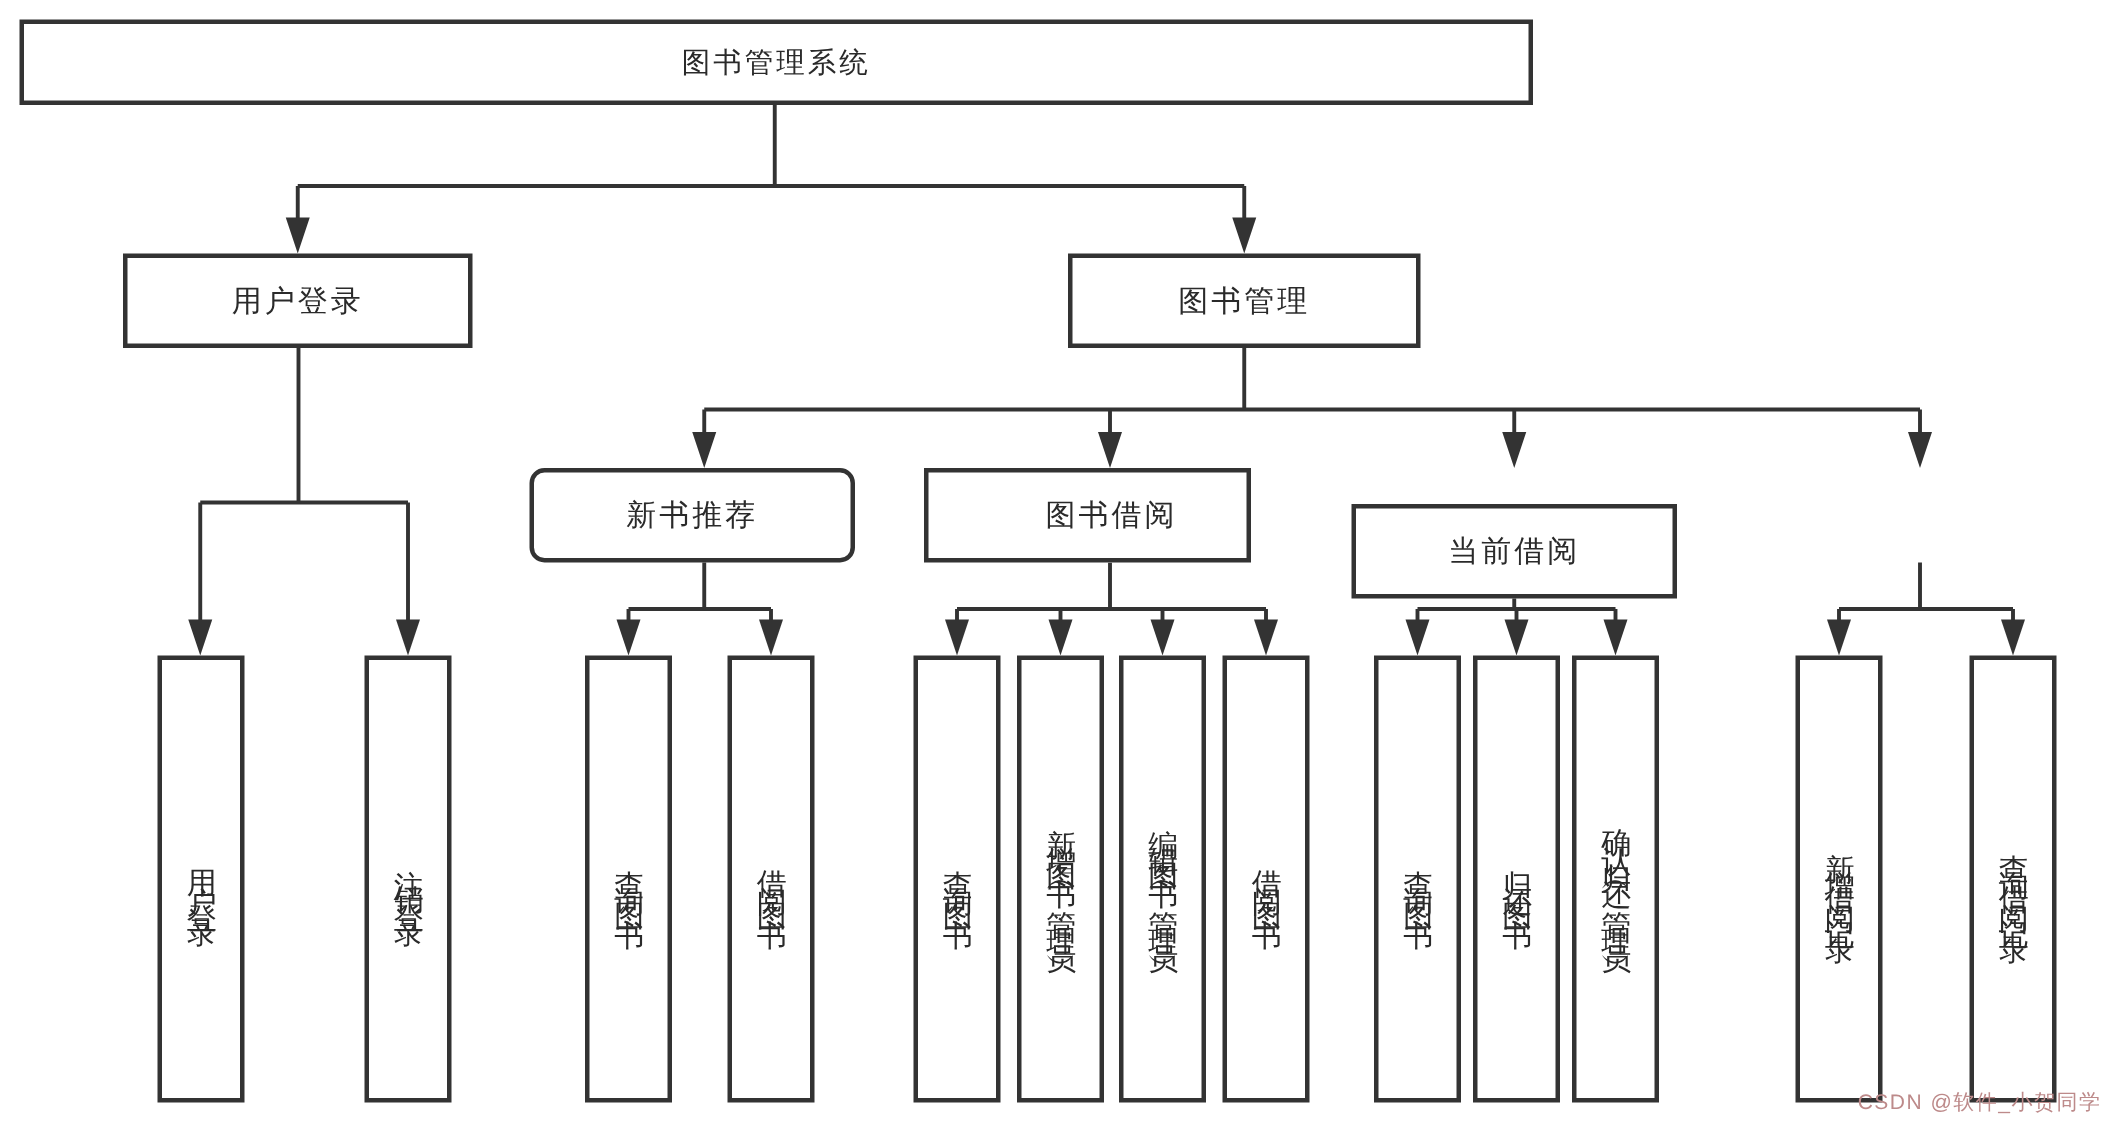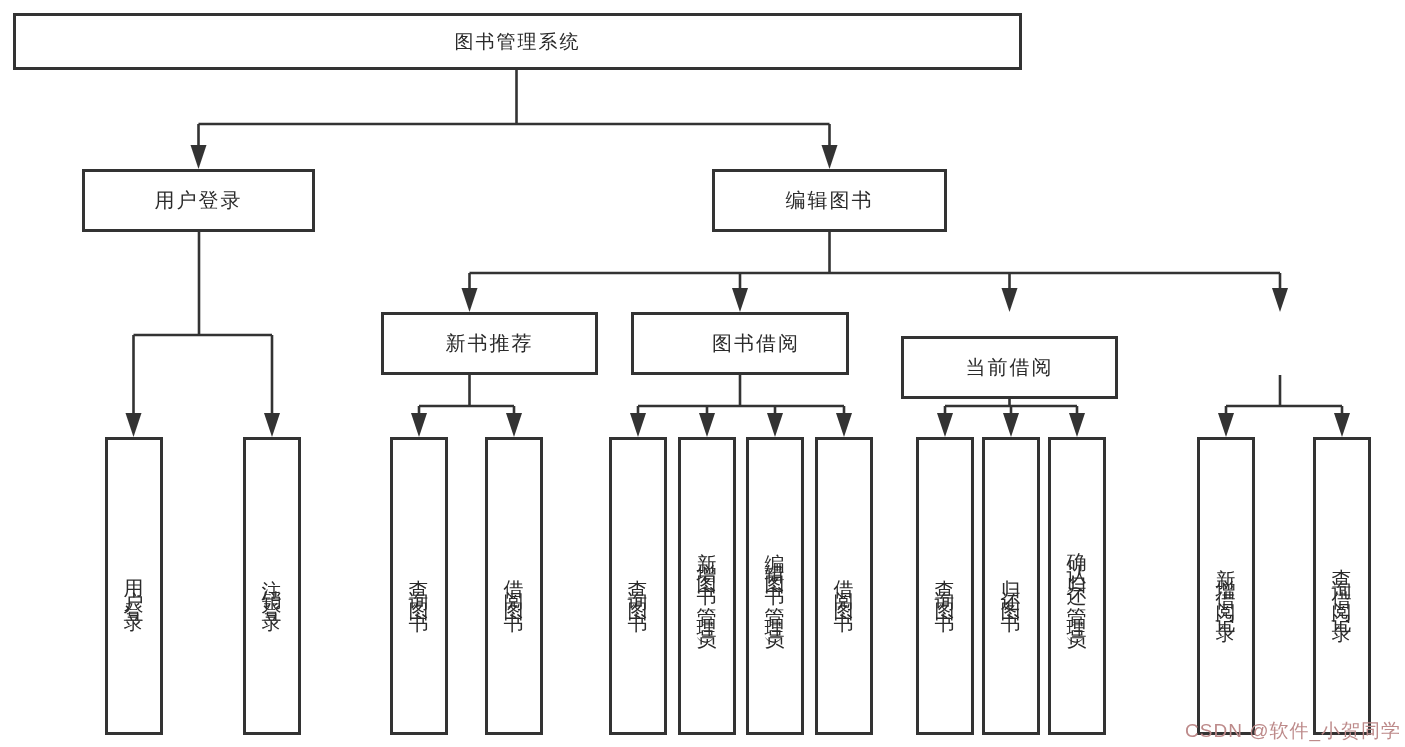--- a/index.html
+++ b/index.html
@@ -28,21 +28,21 @@
     writing-mode:vertical-rl;
     text-orientation:mixed;
     letter-spacing:11px;
     font-size:20px;
     line-height:1;
   }
   .watermark{
     position:absolute;
     right:4px;
     bottom:3px;
-    font-size:19px;
+    font-size:14px;
     color:#bd8a8a;
     letter-spacing:1px;
     z-index:3;
     white-space:nowrap;
   }
 </style>
 </head>
 <body>
 
 <div id="canvas">
@@ -103,27 +103,27 @@
     </svg>
 
   <div class="node root" style="left:13px;top:13px;width:1009px;height:57px;">
     <span class="label">图书管理系统</span>
   </div>
 
   <div class="node" style="left:82px;top:169px;width:233px;height:63px;">
     <span class="label">用户登录</span>
   </div>
   <div class="node" style="left:712px;top:169px;width:235px;height:63px;">
-    <span class="label">编辑图书</span>
+    <span class="label">图书管理</span>
   </div>
 
-  <div class="node" style="left:381px;top:312px;width:217px;height:63px;">
+  <div class="node" style="left:353px;top:312px;width:217px;height:63px;border-radius:10px;">
     <span class="label">新书推荐</span>
   </div>
-  <div class="node" style="left:631px;top:312px;width:218px;height:63px;padding-left:32px;">
+  <div class="node" style="left:616px;top:312px;width:218px;height:63px;padding-left:32px;">
     <span class="label">图书借阅</span>
   </div>
   <div class="node" style="left:901px;top:312px;width:217px;height:63px;margin-top:24px;">
     <span class="label">当前借阅</span>
   </div>
 
   <div class="node v" style="left:105px;top:437px;width:58px;height:298px;">
     <span class="label">用户登录</span>
   </div>
   <div class="node v" style="left:243px;top:437px;width:58px;height:298px;">

